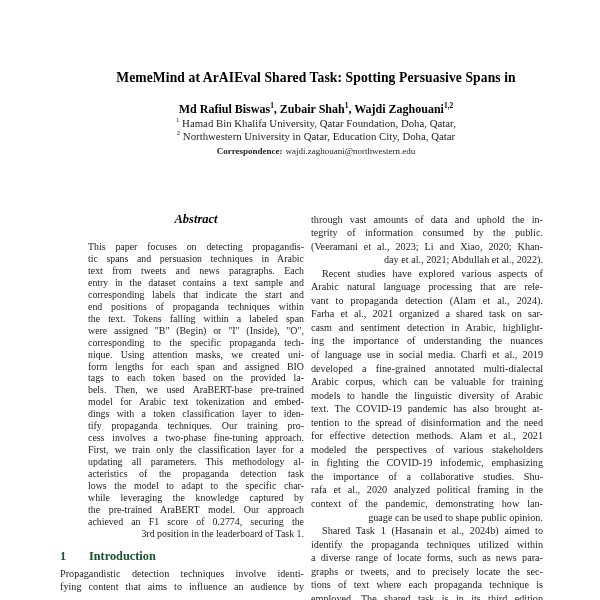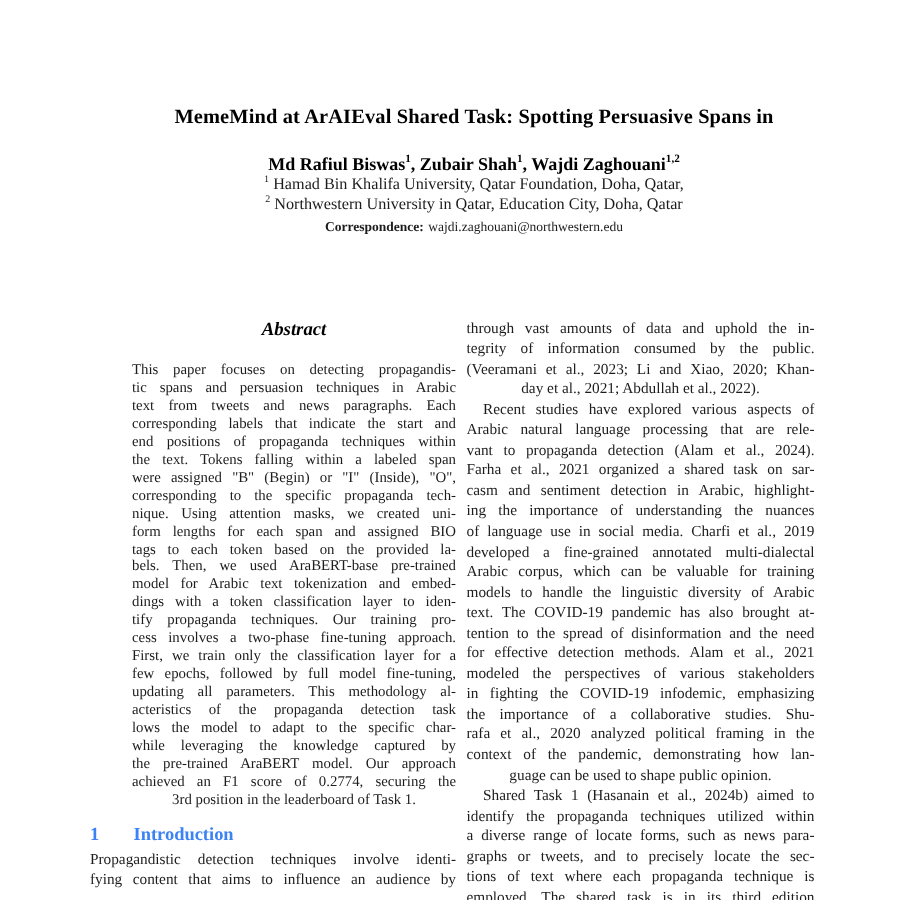--- a/index.html
+++ b/index.html
@@ -32,29 +32,29 @@
 
   .abstract-box { margin-left:28px; width:216px; }
   .abstract-heading {
     font-weight:bold; font-size:12.5px; line-height:15px; text-align:center;
     color:#000; margin-bottom:14px;font-style:italic;
   }
   .abs-lines .tl { font-size:9.9px;  line-height:11.96px; height:11.96px; }
   .body-lines .tl, .col-right .tl { font-size:10.2px; line-height:13.55px; height:13.55px; }
 
   .tl {
-    overflow:hidden; text-align:center; white-space:normal;
+    overflow:hidden; text-align:right; white-space:normal;
     word-spacing:normal; color:#1c1c1c;
   }
   .tl.j { text-align:justify; text-align-last:justify; }
   .tl.ind { text-indent:11px; }
 
   .section-heading {
     margin-top:8px; margin-bottom:3px;
-    font-weight:bold; font-size:12.3px; line-height:16px; color:#3b82f6;
+    font-weight:bold; font-size:12.3px; line-height:16px; color:#14532d;
   }
   .sec-num { display:inline-block; width:29px; }
 </style>
 </head>
 <body>
 
 <div class="page">
 
   <div class="header">
     <div>
@@ -70,35 +70,35 @@
     </div>
   </div>
 
   <div class="col col-left">
     <div class="abstract-box">
       <div class="abstract-heading">Abstract</div>
       <div class="abs-lines">
           <div class="tl j">This paper focuses on detecting propagandis-</div>
           <div class="tl j">tic spans and persuasion techniques in Arabic</div>
           <div class="tl j">text from tweets and news paragraphs. Each</div>
+          <div class="tl j">entry in the dataset contains a text sample and</div>
           <div class="tl j">corresponding labels that indicate the start and</div>
           <div class="tl j">end positions of propaganda techniques within</div>
           <div class="tl j">the text. Tokens falling within a labeled span</div>
           <div class="tl j">were assigned "B" (Begin) or "I" (Inside), "O",</div>
           <div class="tl j">corresponding to the specific propaganda tech-</div>
           <div class="tl j">nique. Using attention masks, we created uni-</div>
           <div class="tl j">form lengths for each span and assigned BIO</div>
           <div class="tl j">tags to each token based on the provided la-</div>
           <div class="tl j">bels. Then, we used AraBERT-base pre-trained</div>
           <div class="tl j">model for Arabic text tokenization and embed-</div>
           <div class="tl j">dings with a token classification layer to iden-</div>
           <div class="tl j">tify propaganda techniques. Our training pro-</div>
           <div class="tl j">cess involves a two-phase fine-tuning approach.</div>
           <div class="tl j">First, we train only the classification layer for a</div>
-          <div class="tl j">few epochs, followed by full model fine-tuning,</div>
           <div class="tl j">updating all parameters. This methodology al-</div>
           <div class="tl j">acteristics of the propaganda detection task</div>
           <div class="tl j">lows the model to adapt to the specific char-</div>
           <div class="tl j">while leveraging the knowledge captured by</div>
           <div class="tl j">the pre-trained AraBERT model. Our approach</div>
           <div class="tl j">achieved an F1 score of 0.2774, securing the</div>
           <div class="tl">3rd position in the leaderboard of Task 1.</div>
         </div>
     </div>
     <div class="section-heading">

